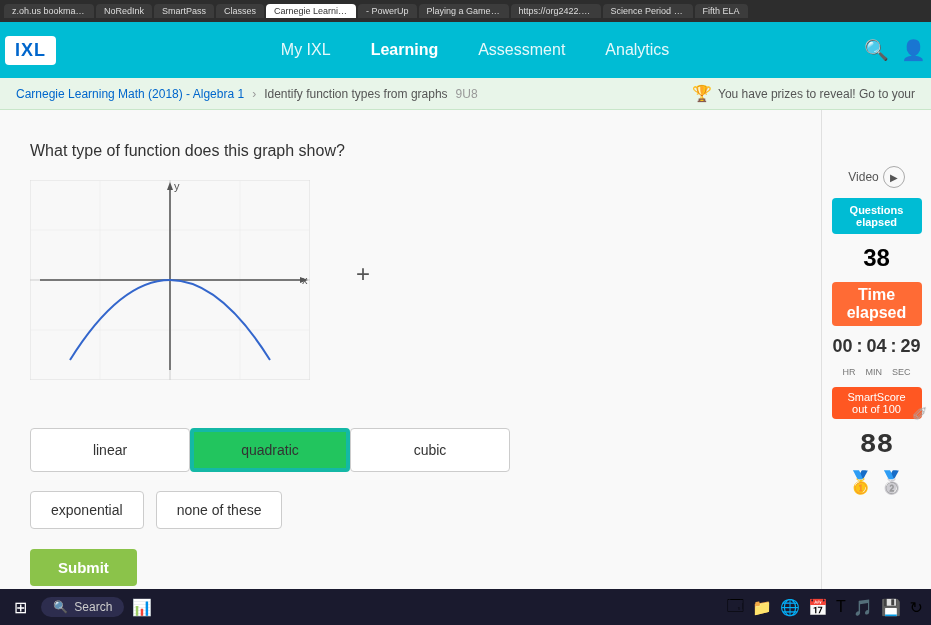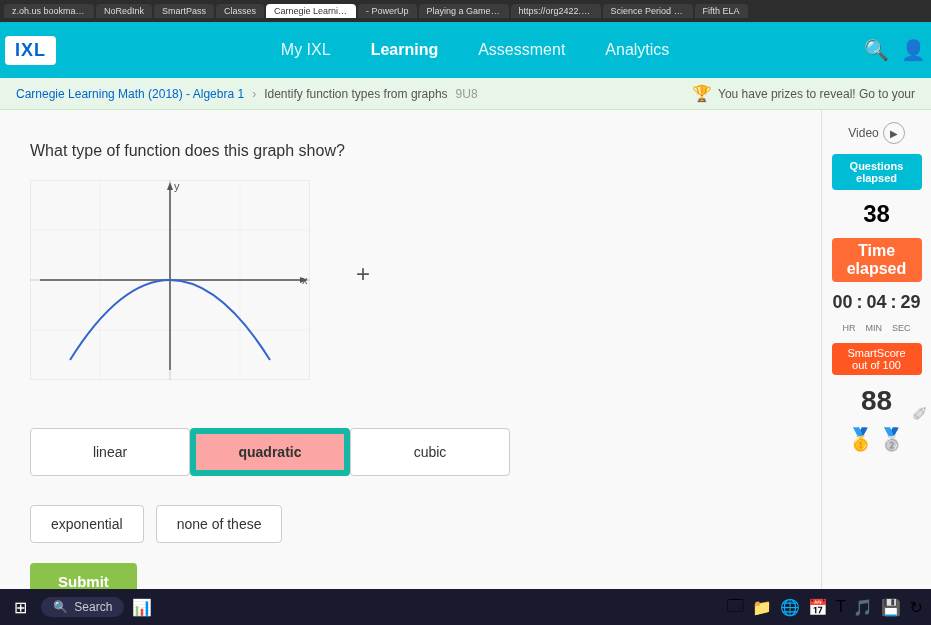--- a/index.html
+++ b/index.html
@@ -139,37 +139,36 @@
     .graph-svg {
       width: 100%;
       height: 100%;
     }
 
     
     .answer-buttons {
       display: grid;
       grid-template-columns: repeat(3, 1fr);
       gap: 0;
-      margin-bottom: 29px;
+      margin-bottom: 19px;
       max-width: 480px;
     }
     .answer-btn {
       border: 1px solid #ccc;
       background: #fff;
       border-radius: 4px;
       padding: 10px 20px;
       font-size: 14px;
       color: #333;
       cursor: pointer;
       text-align: center;
     }
     .answer-btn.selected {
-      border: 6px solid #14b8a6;
-      background: #fca5a5;
-      font-weight: bold;
+      border: 4px solid #14b8a6;
+      background: #22c55e;
     }
 
     .plus-sign {
       font-size: 24px;
       color: #555;
       position: absolute;
       right: -60px;
       top: 80px;
     }
 
@@ -212,20 +211,21 @@
       align-items: center;
       gap: 10px;
     }
     .video-btn {
       display: flex;
       align-items: center;
       gap: 4px;
       font-size: 12px;
       color: #555;
       cursor: pointer;
+      margin-top: 44px;
     }
     .video-circle {
       width: 22px;
       height: 22px;
       border-radius: 50%;
       border: 1px solid #aaa;
       display: flex;
       align-items: center;
       justify-content: center;
       font-size: 10px;
@@ -277,20 +277,21 @@
       padding: 4px 8px;
       font-size: 11px;
       text-align: center;
       width: 90px;
     }
     .score-num {
       font-size: 28px;
       font-weight: bold;
       color: #333;
       text-align: right;
+      font-family: Liberation Mono, monospace;
     }
     .medal-icons {
       display: flex;
       gap: 4px;
       justify-content: center;
     }
     .medal { font-size: 22px; }
 
     
     .pencil-hint {

